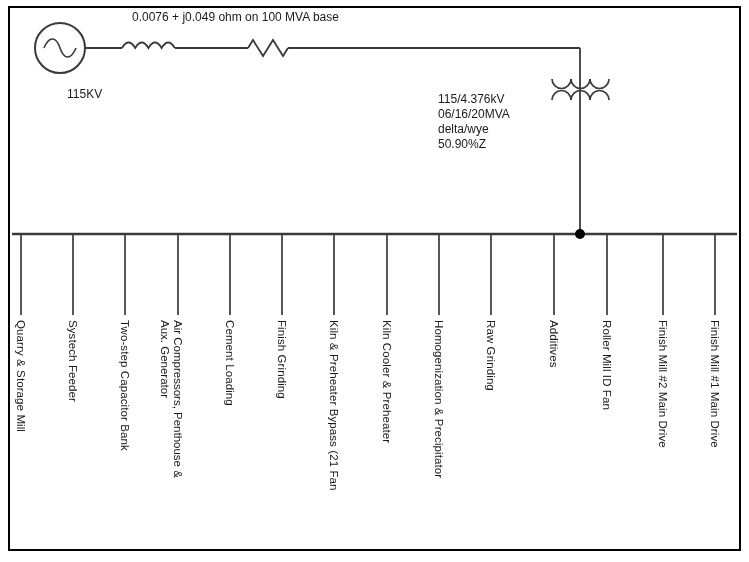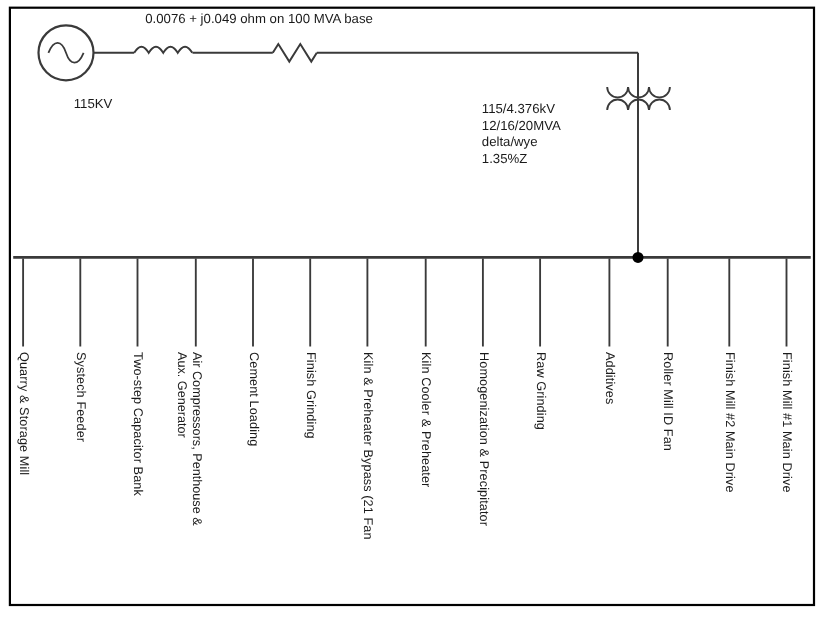--- a/index.html
+++ b/index.html
@@ -132,23 +132,23 @@
     <line x1="715" y1="235" x2="715" y2="315" stroke="#3a3a3a" stroke-width="1.7"></line>
 
   </svg>
 
   <div class="label-text" id="impedance-label">0.0076 + j0.049 ohm on 100 MVA base</div>
 
   <div class="label-text" id="source-voltage-label">115KV</div>
 
   <div class="label-text" id="transformer-spec-block">
     <div>115/4.376kV</div>
-    <div>12/16/20MVA</div>
+    <div>06/16/20MVA</div>
     <div>delta/wye</div>
-    <div>1.35%Z</div>
+    <div>50.90%Z</div>
   </div>
 
   <div class="feeder-label" style="left:27px; top:320px;">Quarry &amp; Storage Mill</div>
 
   <div class="feeder-label" style="left:79px; top:320px;">Systech Feeder</div>
 
   <div class="feeder-label" style="left:131px; top:320px;">Two-step Capacitor Bank</div>
 
   <div class="feeder-stack" style="left:184px; top:320px;">
     <span>Air Compressors, Penthouse &amp;</span>

